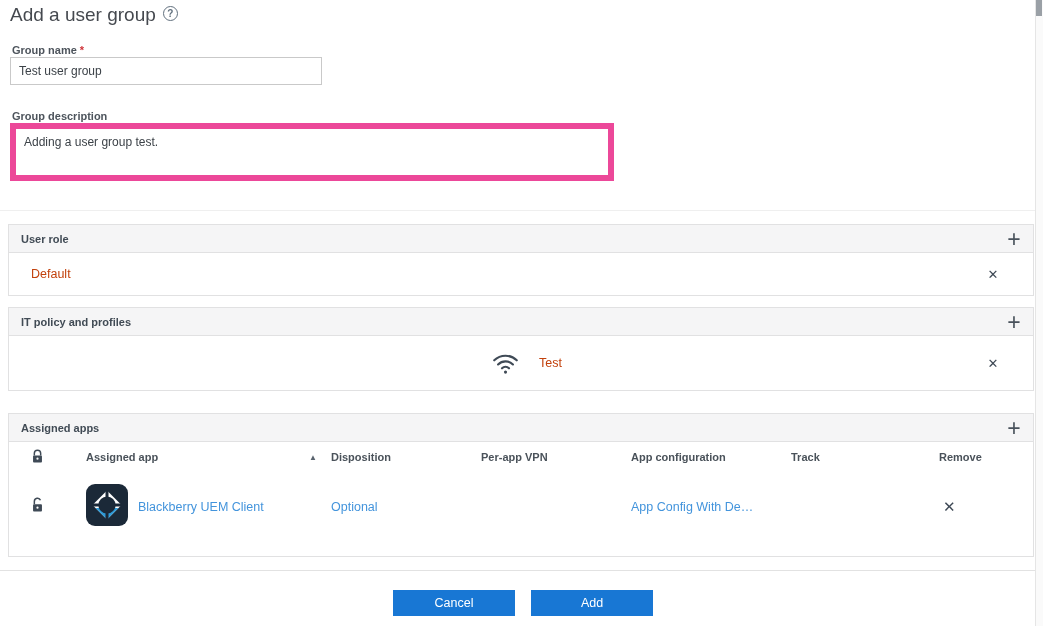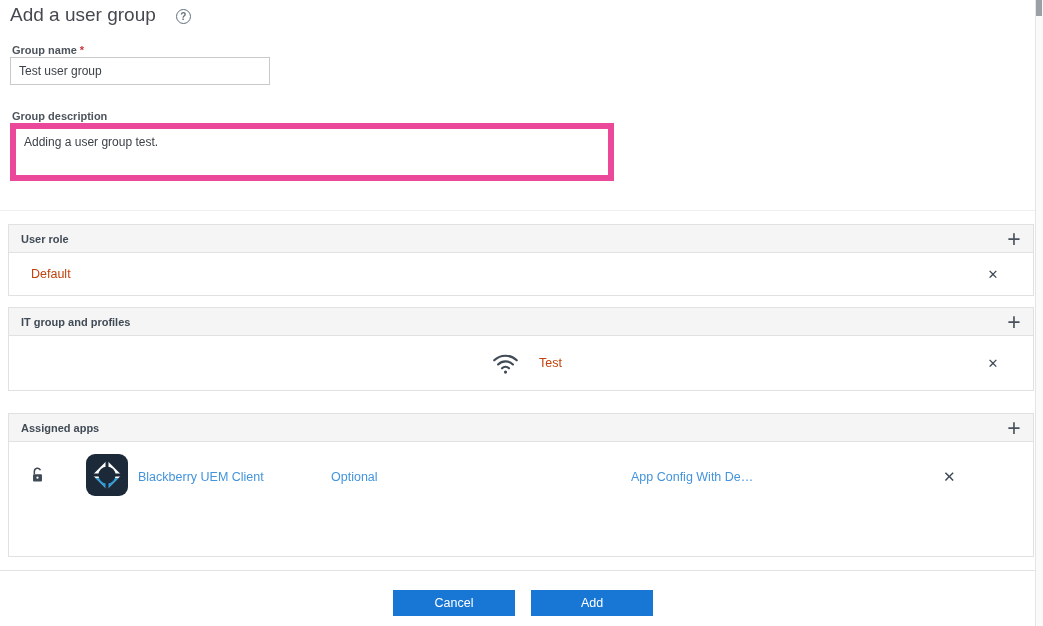--- a/index.html
+++ b/index.html
@@ -3,33 +3,33 @@
 <meta charset="utf-8">
 <style>
   * { margin:0; padding:0; box-sizing:border-box; }
   body { background:#fff; }
   .canvas {
     position:relative; width:1043px; height:626px; background:#fff;
     font-family:"Liberation Sans", sans-serif; overflow:hidden;
   }
   .page-title {
     position:absolute; left:10px; top:4px; font-size:19px; color:#45494f;
-    display:flex; align-items:center; gap:20px;
+    display:flex; align-items:flex-start; gap:7px;
   }
   .help-icon {
     display:inline-block; width:15px; height:15px; border:1px solid #61707e;
     border-radius:50%; color:#61707e; font-size:10px; line-height:14px;
     text-align:center; font-weight:bold; cursor:pointer; margin-top:2px;
   }
   .field-label {
     position:absolute; font-size:11px; font-weight:bold; color:#4d545c;
   }
   .required { color:#cf3339; margin-left:3px; }
   .text-input {
-    position:absolute; left:10px; top:57px; width:260px; height:28px;
+    position:absolute; left:10px; top:57px; width:312px; height:28px;
     border:1px solid #c9c9c9; padding:0 8px; font-family:"Liberation Sans",sans-serif;
     font-size:12px; color:#3c4248; outline:none;
   }
   .textarea-input {
     position:absolute; left:10px; top:123px; width:604px; height:58px;
     border:6px solid #ec4899; padding:6px 8px; font-family:"Liberation Sans",sans-serif;
     font-size:12px; color:#3c4248; resize:none; outline:none;
   }
   .divider-top { position:absolute; left:0; top:210px; width:1043px; height:1px; background:#efefef; }
   .divider-bottom { position:absolute; left:0; top:570px; width:1043px; height:1px; background:#e2e2e2; }
@@ -123,21 +123,21 @@
     <div class="row-simple">
       <span class="row-text">Default</span>
       <span class="close-btn">
         <span class="close-glyph">✕</span>
       </span>
     </div>
   </div>
 
   <div class="section sec-it-policy">
     <div class="section-header">
-      <span class="section-title">IT group and profiles</span>
+      <span class="section-title">IT policy and profiles</span>
       <span class="plus-btn">
         <span class="plus-glyph">+</span>
       </span>
     </div>
     <div class="row-simple">
       <span class="wifi-icon">
         <svg width="27" height="23" viewBox="0 0 24 20">
           <path d="M2 7.2 a14.2 14.2 0 0 1 20 0" fill="none" stroke="#3f4a56" stroke-width="1.9" stroke-linecap="round"></path>
           <path d="M5.4 10.8 a9.3 9.3 0 0 1 13.2 0" fill="none" stroke="#3f4a56" stroke-width="1.9" stroke-linecap="round"></path>
           <path d="M8.9 14.3 a4.4 4.4 0 0 1 6.2 0" fill="none" stroke="#3f4a56" stroke-width="1.9" stroke-linecap="round"></path>
@@ -152,20 +152,36 @@
   </div>
 
   <div class="section sec-apps">
     <div class="section-header">
       <span class="section-title">Assigned apps</span>
       <span class="plus-btn">
         <span class="plus-glyph">+</span>
       </span>
     </div>
 
+    <div class="thead">
+      <span class="th" style="left:22px; top:7px;">
+        <svg width="13" height="15" viewBox="0 0 14 16">
+          <path d="M3.6 7V4.6a3.4 3.4 0 0 1 6.8 0V7" fill="none" stroke="#3f4a56" stroke-width="1.6"></path>
+          <rect x="2.2" y="6.8" width="9.6" height="7.6" rx="1" fill="#3f4a56"></rect>
+          <circle cx="7" cy="10.4" r="1.2" fill="#f5f5f6"></circle>
+        </svg>
+      </span>
+      <span class="th" style="left:77px;">Assigned app</span>
+      <span class="sort-icon">▲</span>
+      <span class="th" style="left:322px;">Disposition</span>
+      <span class="th" style="left:472px;">Per-app VPN</span>
+      <span class="th" style="left:622px;">App configuration</span>
+      <span class="th" style="left:782px;">Track</span>
+      <span class="th" style="left:930px;">Remove</span>
+    </div>
 
     <div class="app-row">
       <span class="cell lock-cell">
         <svg width="13" height="16" viewBox="0 0 14 17">
           <path d="M3.6 7.8V4.6a3.4 3.4 0 0 1 6.6-1.1" fill="none" stroke="#3f4a56" stroke-width="1.6"></path>
           <rect x="2.2" y="7.8" width="9.6" height="7.6" rx="1" fill="#3f4a56"></rect>
           <circle cx="7" cy="11.4" r="1.2" fill="#fff"></circle>
         </svg>
       </span>
       <span class="cell app-icon-cell">

